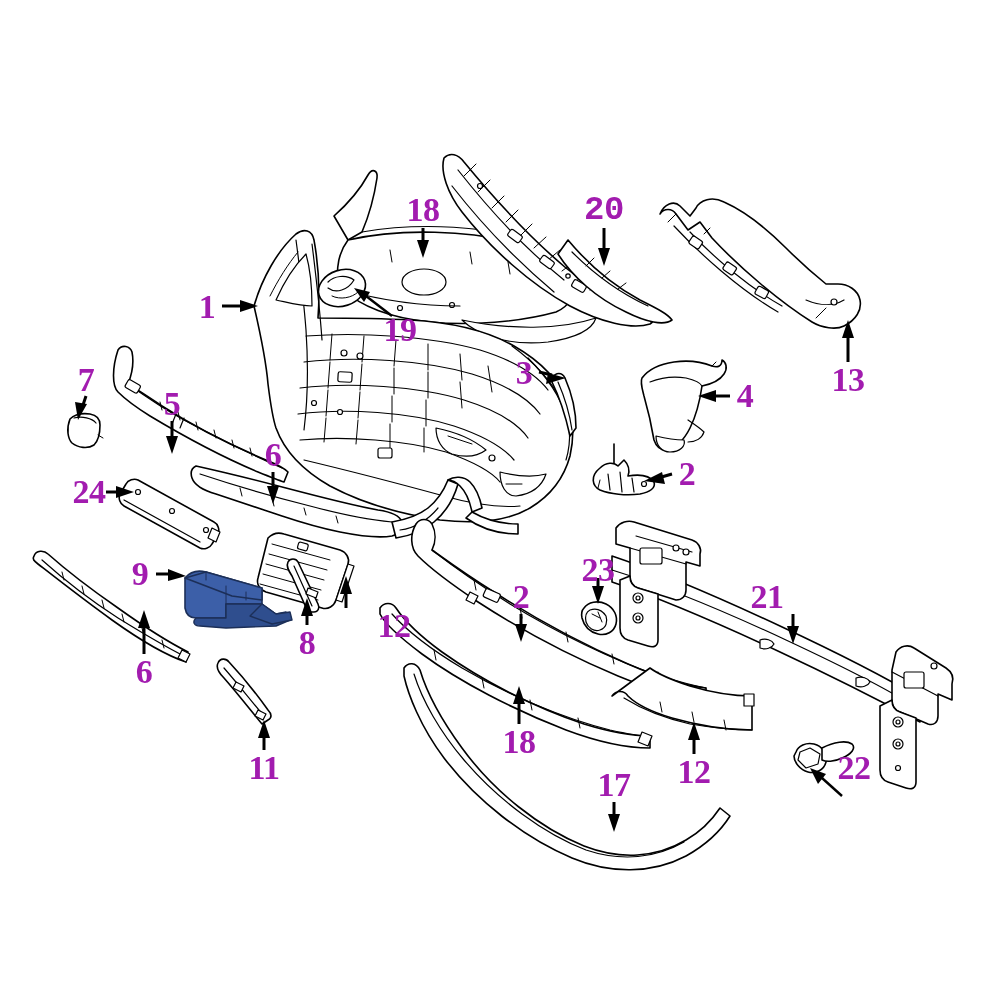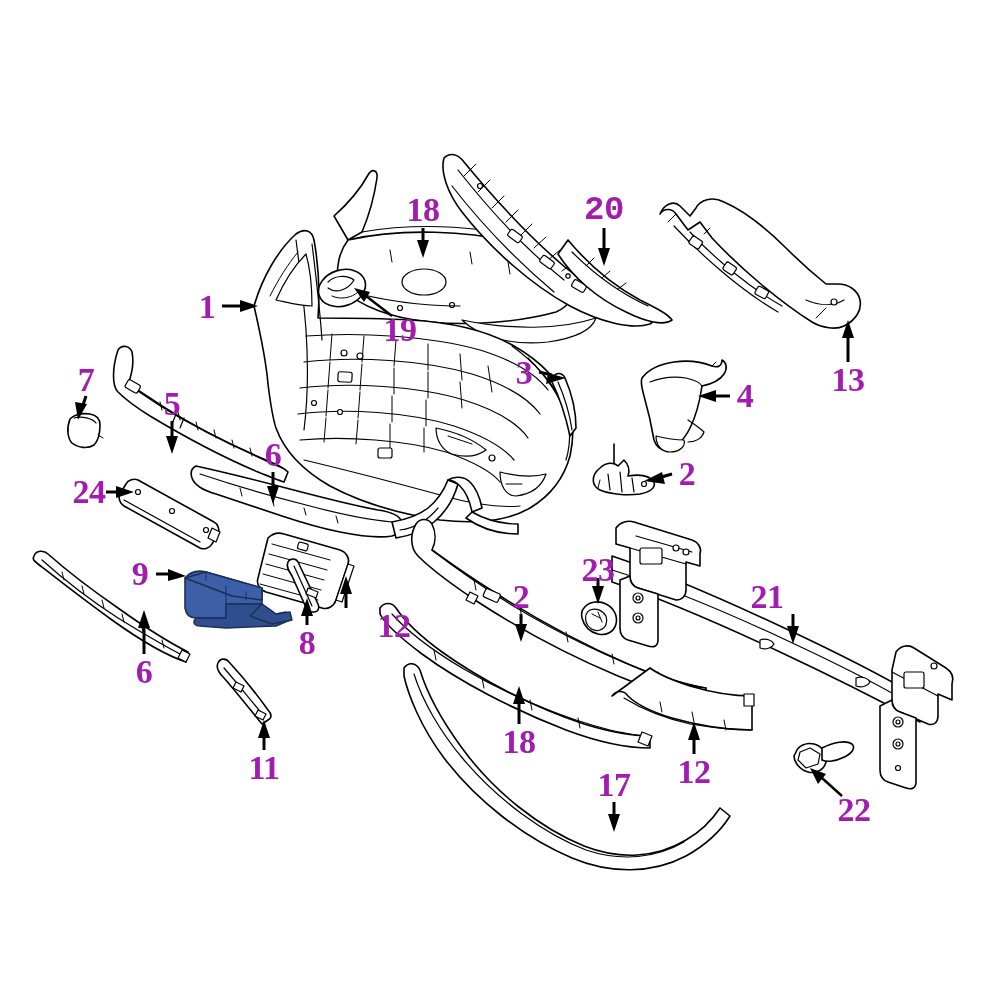--- a/index.html
+++ b/index.html
@@ -487,17 +487,17 @@
   <div class="callout-label" style="left:346px;  top:626px;margin-left:48px;">12</div>
   <div class="callout-label" style="left:848px;  top:380px;">13</div>
   <div class="callout-label" style="left:521px;  top:597px;">2</div>
   <div class="callout-label" style="left:519px;  top:742px;">18</div>
   <div class="callout-label" style="left:694px;  top:772px;">12</div>
   <div class="callout-label" style="left:614px;  top:785px;">17</div>
   <div class="callout-label" style="left:423px;  top:210px;">18</div>
   <div class="callout-label" style="left:400px;  top:330px;">19</div>
   <div class="callout-label" style="left:604px;  top:210px;font-family:Liberation Mono, monospace;">20</div>
   <div class="callout-label" style="left:767px;  top:597px;">21</div>
-  <div class="callout-label" style="left:854px;  top:810px;">22</div>
+  <div class="callout-label" style="left:854px;  top:768px;">22</div>
   <div class="callout-label" style="left:598px;  top:562px;margin-top:8px;">23</div>
   <div class="callout-label" style="left:89px;   top:492px;">24</div>
 
 </div>
 
 </body></html>

